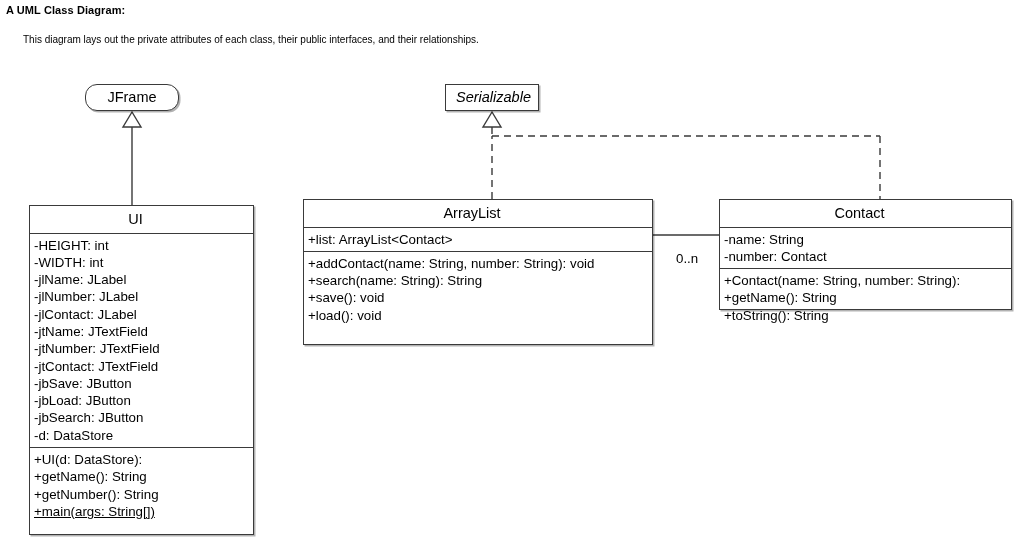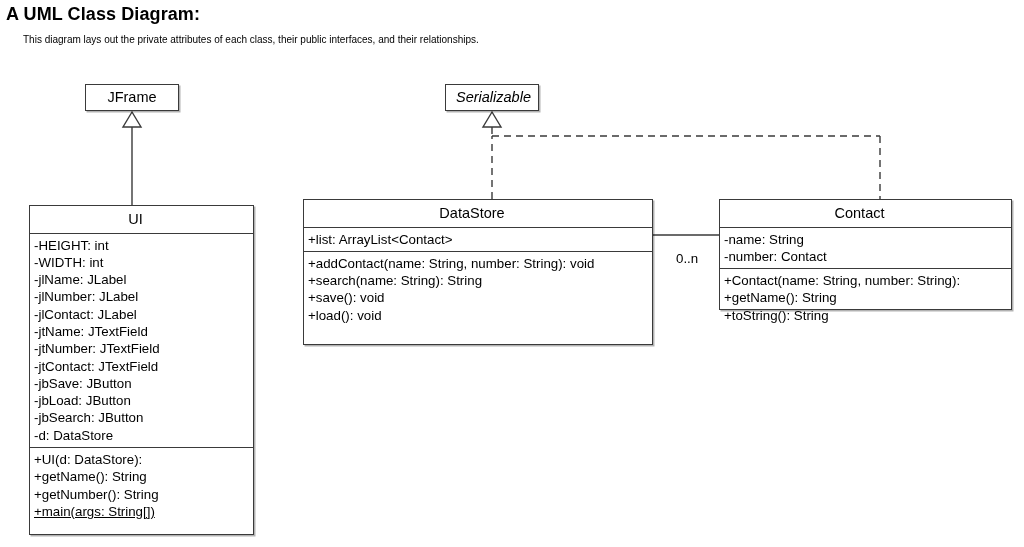--- a/index.html
+++ b/index.html
@@ -17,21 +17,21 @@
     height: 547px;
     overflow: hidden;
     background: #ffffff;
   }
 
   
   .doc-title {
     position: absolute;
     left: 6px;
     top: 4px;
-    font-size: 18px;
+    font-size: 11px;
     font-weight: bold;
     letter-spacing: 0.1px;
     white-space: nowrap;
   }
   .doc-subtitle {
     position: absolute;
     left: 23px;
     top: 34px;
     font-size: 10px;
     font-weight: normal;
@@ -122,21 +122,21 @@
       <line x1="880" y1="136" x2="880" y2="199" stroke="#3a3a3a" stroke-width="1.4" stroke-dasharray="7,5"></line>
     </g>
 
     <g>
       <line x1="653" y1="235" x2="719" y2="235" stroke="#3a3a3a" stroke-width="1.4"></line>
     </g>
   </svg>
 
   <div class="edge-label" style="left:674px; top:236px;">0..n</div>
 
-  <div class="uml-box simple-box" style="left:85px; top:84px; width:94px; height:27px;">
+  <div class="uml-box simple-box" style="left:85px; top:84px; width:94px; height:27px;border-radius:12px;">
     <div class="uml-name">JFrame</div>
   </div>
 
   <div class="uml-box simple-box" style="left:445px; top:84px; width:94px; height:27px;">
     <div class="uml-name italic">Serializable</div>
   </div>
 
   <div class="uml-box" style="left:29px; top:205px; width:225px; height:330px;">
     <div class="uml-name">UI</div>
 
@@ -157,21 +157,21 @@
 
     <div class="uml-compartment">
       <div class="uml-row">+UI(d: DataStore):</div>
       <div class="uml-row">+getName(): String</div>
       <div class="uml-row">+getNumber(): String</div>
       <div class="uml-row static-member">+main(args: String[])</div>
     </div>
   </div>
 
   <div class="uml-box" style="left:303px; top:199px; width:350px; height:146px;">
-    <div class="uml-name">DataStore</div>
+    <div class="uml-name">ArrayList</div>
 
     <div class="uml-compartment">
       <div class="uml-row">+list: ArrayList&lt;Contact&gt;</div>
     </div>
 
     <div class="uml-compartment">
       <div class="uml-row">+addContact(name: String, number: String): void</div>
       <div class="uml-row">+search(name: String): String</div>
       <div class="uml-row">+save(): void</div>
       <div class="uml-row">+load(): void</div>

